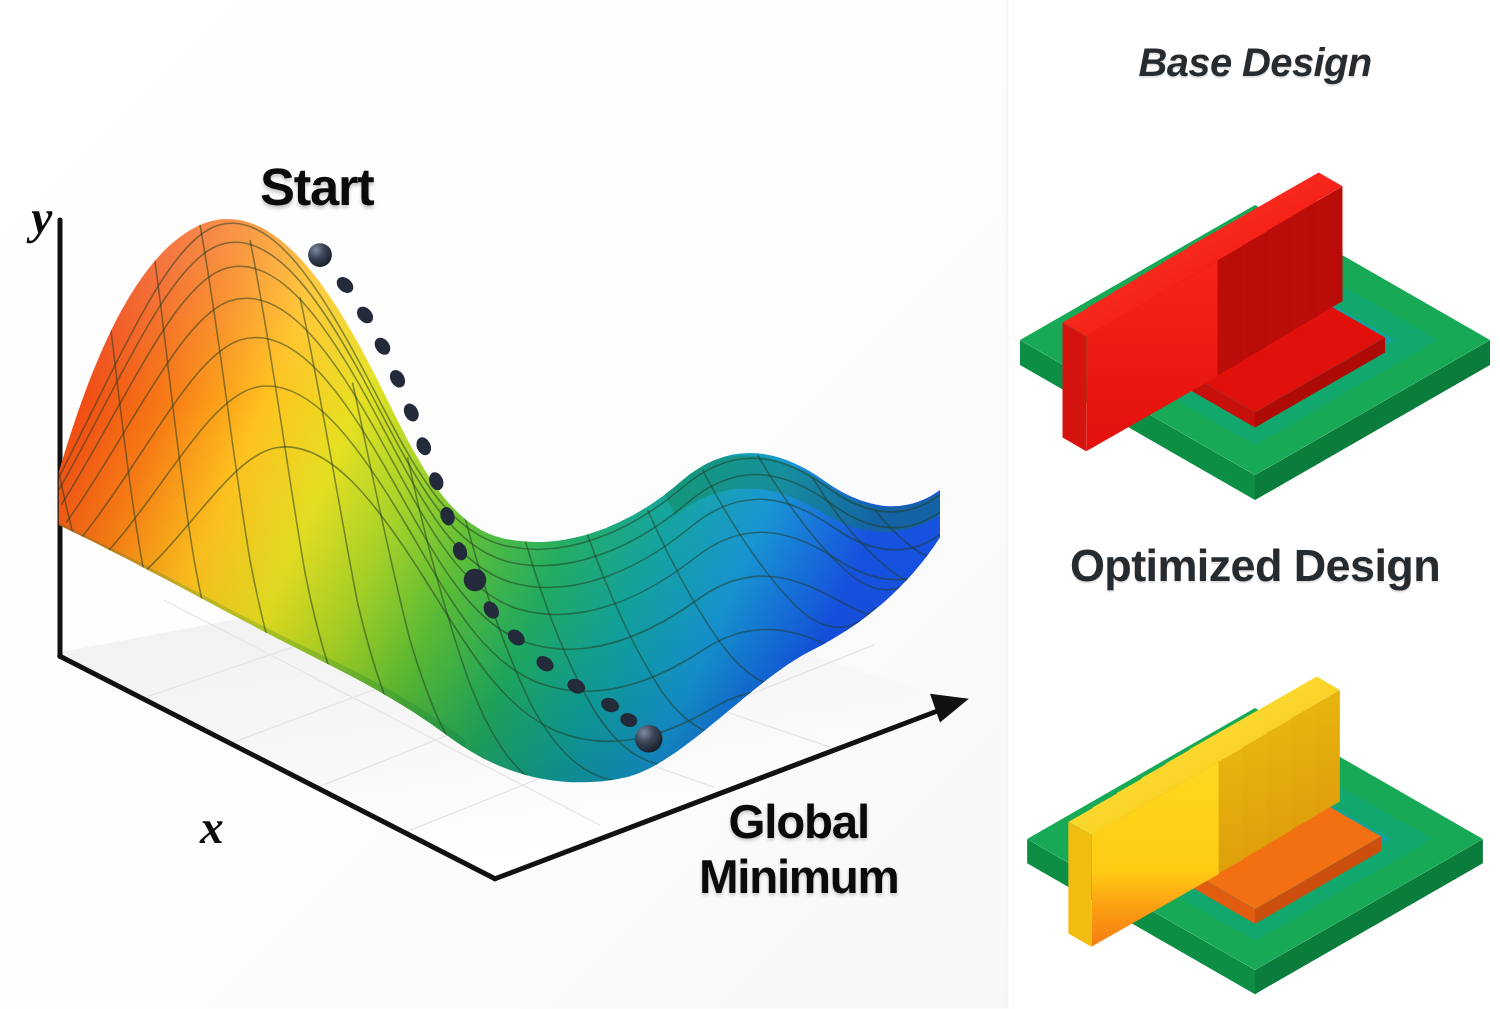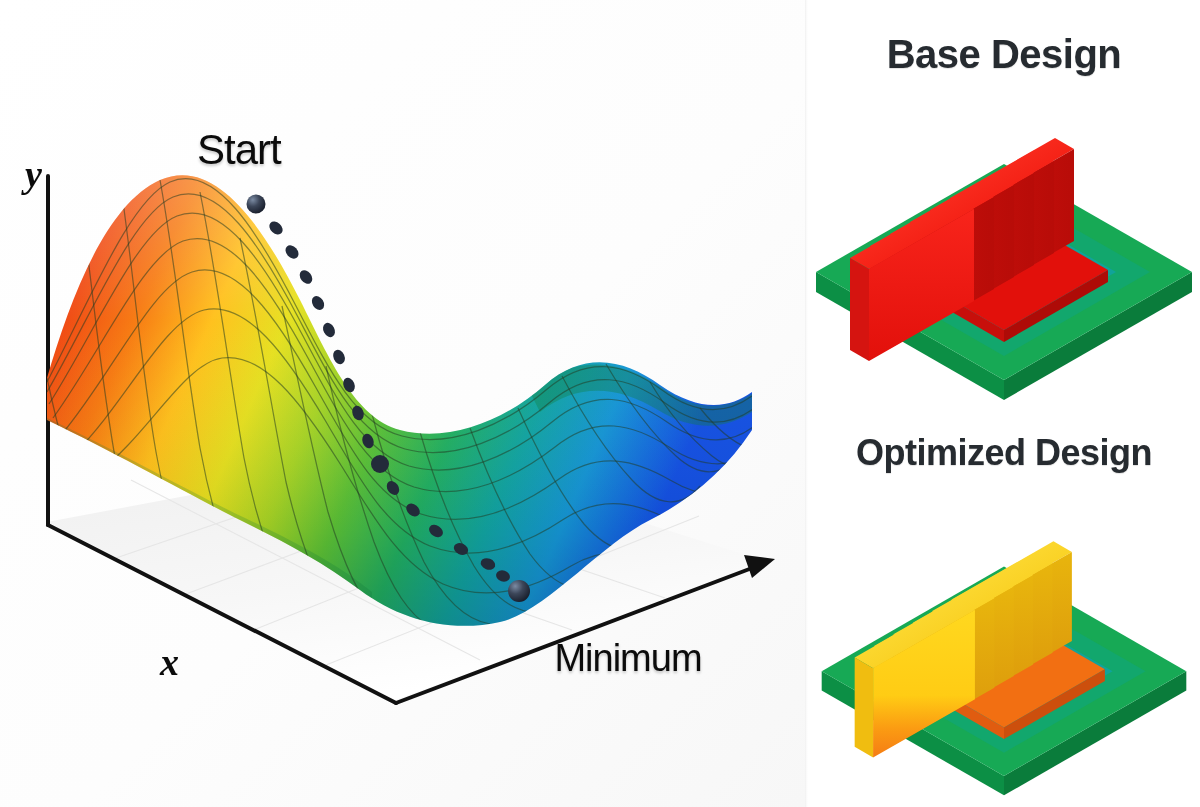--- a/index.html
+++ b/index.html
@@ -12,25 +12,25 @@
   #panel-divider{position:absolute;left:805px;top:0;width:3px;height:807px;
                  background:linear-gradient(90deg,#f0f0f0,#fafafa,#ffffff);}
 
   
   #right-panel{position:absolute;left:808px;top:0;width:392px;height:807px;background:#ffffff;}
 
   .design-title{position:absolute;width:392px;text-align:center;
                 font-family:"Liberation Sans",sans-serif;
                 font-weight:bold;color:#262b30;letter-spacing:-0.5px;
                 text-shadow:0 1px 1px rgba(0,0,0,.12);}
-  #base-title{top:32px;font-size:40px;}
+  #base-title{top:32px;font-size:32px;font-style:italic;}
   #optimized-title{top:432px;font-size:36px;text-align:center;}
 
-  .label-text{position:absolute;font-family:"Liberation Sans",sans-serif;font-weight:normal;
-              color:#0b0b0b;text-shadow:0 2px 3px rgba(0,0,0,.22);}
+  .label-text{position:absolute;font-family:"Liberation Sans",sans-serif;font-weight:bold;
+              color:#0b0b0b;text-shadow:0 2px 3px rgba(0,0,0,.22);margin-left:11px;}
   #start-label{left:197px;top:126px;font-size:42px;letter-spacing:-1px;}
   #gmin-label{left:508px;top:636px;font-size:38px;line-height:44px;text-align:center;width:240px;letter-spacing:-1px;}
   .axis-letter{position:absolute;font-family:"Liberation Serif",serif;font-style:italic;
                font-weight:bold;color:#0b0b0b;font-size:38px;}
   #y-letter{left:25px;top:152px;}
   #x-letter{left:160px;top:640px;}
 
   svg{display:block;}
 </style>
 </head>
@@ -202,20 +202,21 @@
         </g>
 
         <circle cx="519" cy="591" r="11" fill="url(#ballGrad)"></circle>
       </g>
     </svg>
 
     <div class="axis-letter" id="y-letter">y</div>
     <div class="axis-letter" id="x-letter">x</div>
     <div class="label-text" id="start-label">Start</div>
     <div class="label-text" id="gmin-label">
+      <div>Global</div>
       <div>Minimum</div>
     </div>
   </div>
 
   <div id="panel-divider"></div>
 
   <div id="right-panel">
 
     <div class="design-title" id="base-title">Base Design</div>
 

